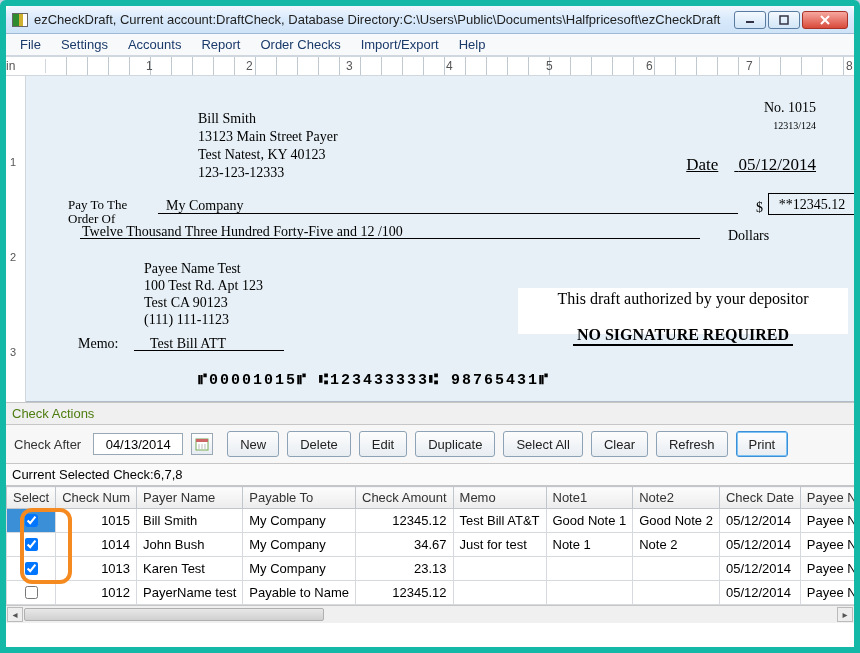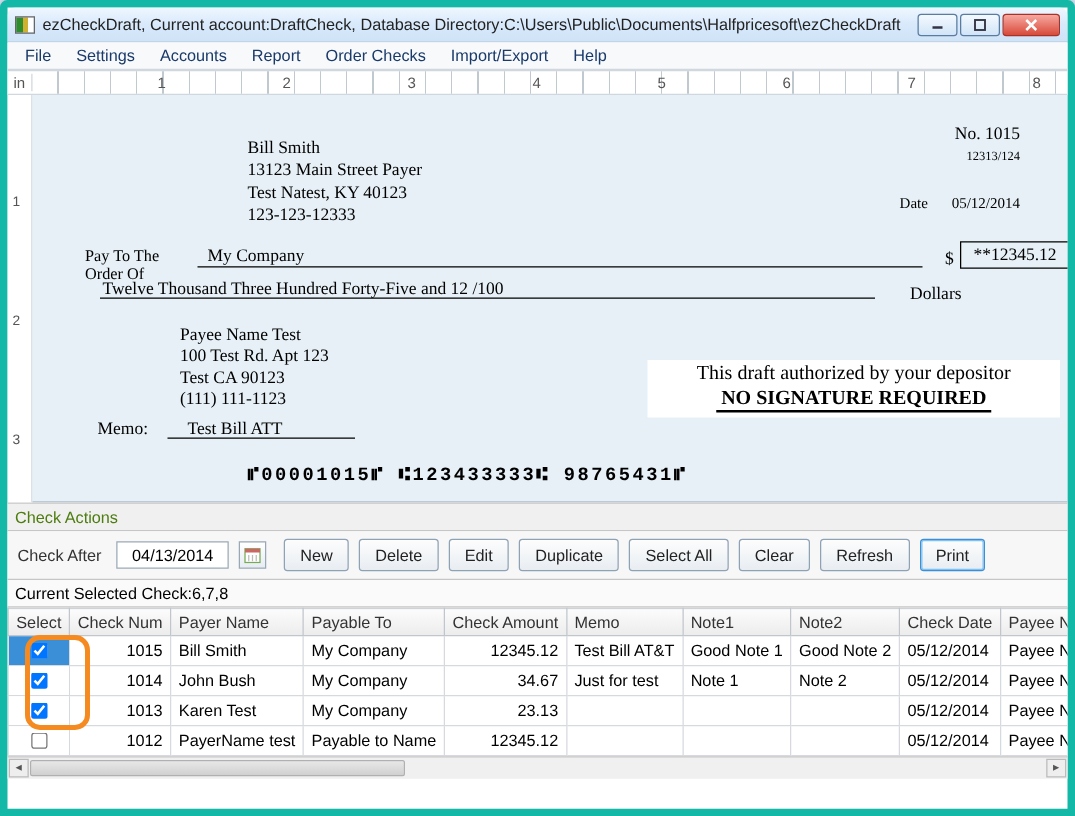--- a/index.html
+++ b/index.html
@@ -74,21 +74,21 @@
     height: 20px;
     background: #fff;
     border-top: 1px solid #d0d7de;
     border-bottom: 1px solid #d0d7de;
     display: flex;
     align-items: center;
     font-size: 12px;
     color: #555;
   }
   .ruler-row .unit {
-    width: 20px; text-align: center; border-right: 1px solid #d0d7de;
+    width: 40px; text-align: left; border-right: 1px solid #d0d7de;
   }
   .ruler-row .ruler {
     flex: 1; position: relative; height: 100%;
     background: repeating-linear-gradient(to right,
       transparent 0 20px,
       #c0c8d0 20px 21px);
   }
   .ruler .tick-label { position: absolute; top: 2px; font-size: 12px; color: #555; }
   .content-wrap {
     flex: 1;
@@ -115,42 +115,42 @@
     position: relative;
     height: 100%;
     font-family: Georgia, 'Times New Roman', serif;
     font-size: 14px;
     color: #000;
   }
   .payer-block { position: absolute; left: 160px; top: 30px; line-height: 18px; }
   .bank-block  { position: absolute; left: 505px; top: 30px; line-height: 18px; }
   .checkno-block { position: absolute; right: 30px; top: 20px; text-align: right; font-size: 14px; }
   .checkno-block .small { font-size: 10px; display:block; margin-top:4px; }
-  .date-block { position: absolute; right: 30px; top: 75px; font-size: 12px; }
+  .date-block { position: absolute; right: 30px; top: 75px; font-size: 17px; text-decoration: underline; }
   .date-block .lbl { margin-right: 16px; }
   .payto { position: absolute; left: 30px; top: 118px; font-size: 13px; line-height:14px; }
   .payto-line { position: absolute; left: 120px; top: 133px; width: 580px; border-bottom: 1px solid #000; height: 0; }
   .payto-val  { position: absolute; left: 128px; top: 118px; font-size: 14px; }
   .dollar-sign { position: absolute; left: 718px; top: 120px; font-size: 14px; }
   .amount-box { position: absolute; left: 730px; top: 113px; width: 88px; height: 22px; border: 1px solid #000; text-align: center; line-height:22px; font-size:14px; }
   .words-line { position: absolute; left: 42px; top: 158px; width: 620px; border-bottom: 1px solid #000; height: 0; }
   .words-val  { position: absolute; left: 44px; top: 144px; font-size: 14px; }
   .dollars-lbl { position: absolute; left: 690px; top: 148px; font-size: 14px; }
   .payee-block { position: absolute; left: 106px; top: 180px; line-height: 17px; font-size: 14px; }
   .memo-lbl { position: absolute; left: 40px; top: 256px; font-size: 14px; }
   .memo-line { position: absolute; left: 96px; top: 270px; width: 150px; border-bottom: 1px solid #000; height:0; }
   .memo-val { position: absolute; left: 112px; top: 256px; font-size: 14px; }
   .auth-box {
     position: absolute; left: 480px; top: 208px; width: 330px; height: 46px;
     background: #fff;
     text-align: center;
     padding-top: 2px;
   }
   .auth-box .l1 { font-size: 16px; }
-  .auth-box .l2 { font-size: 16px; font-weight: bold; border-bottom:2px solid #000; display:inline-block; padding: 0 4px; margin-top:2px;}
+  .auth-box .l2 { font-size: 16px; font-weight: bold; border-bottom:2px solid #000; display:inline-block; padding: 0 4px; margin-top:18px;}
   .micr {
     position: absolute; left: 160px; top: 292px;
     font-family: 'Courier New', monospace;
     font-size: 15px; letter-spacing: 2px;
     font-weight: bold;
   }
   .panel-label {
     background: #f0f0f0;
     border-top: 1px solid #c6c6c6;
     border-bottom: 1px solid #c6c6c6;

